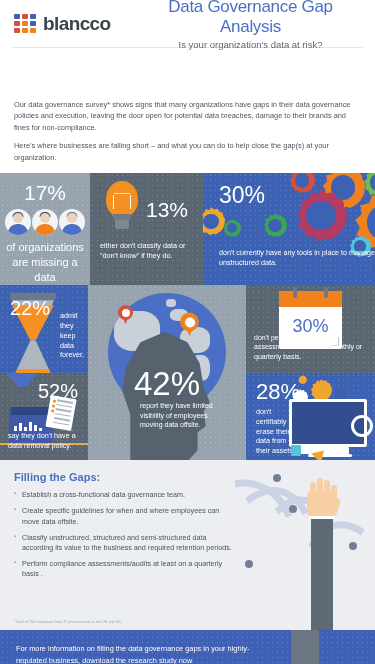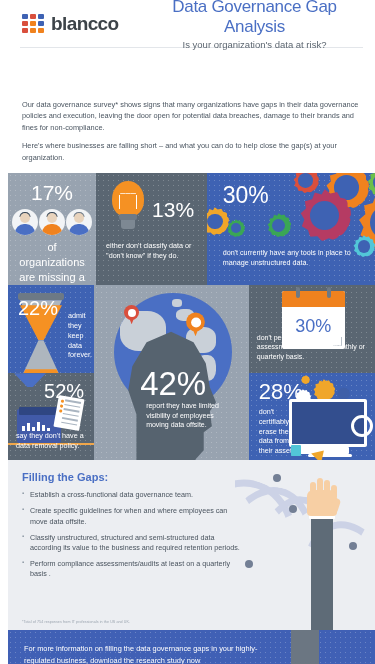--- a/index.html
+++ b/index.html
@@ -3,21 +3,21 @@
 <meta charset="utf-8">
 <style>
   * { box-sizing: border-box; margin: 0; padding: 0; }
   body {
     width: 375px; height: 664px;
     font-family: "Liberation Sans", sans-serif;
     background: #ffffff;
     overflow: hidden;
     position: relative;
   }
-  .page { width: 375px; height: 664px; position: relative; padding-left: 8px; }
+  .page { width: 375px; height: 664px; position: relative; }
 
   
   .header {
     height: 47px; background: #ffffff;
     display: flex; align-items: center; padding: 0 14px;
   }
   .logo-wrap { display: flex; align-items: center; gap: 7px; width: 130px; }
   .logo-grid {
     width: 22px; height: 20px;
     display: grid; grid-template-columns: repeat(3, 6px);

